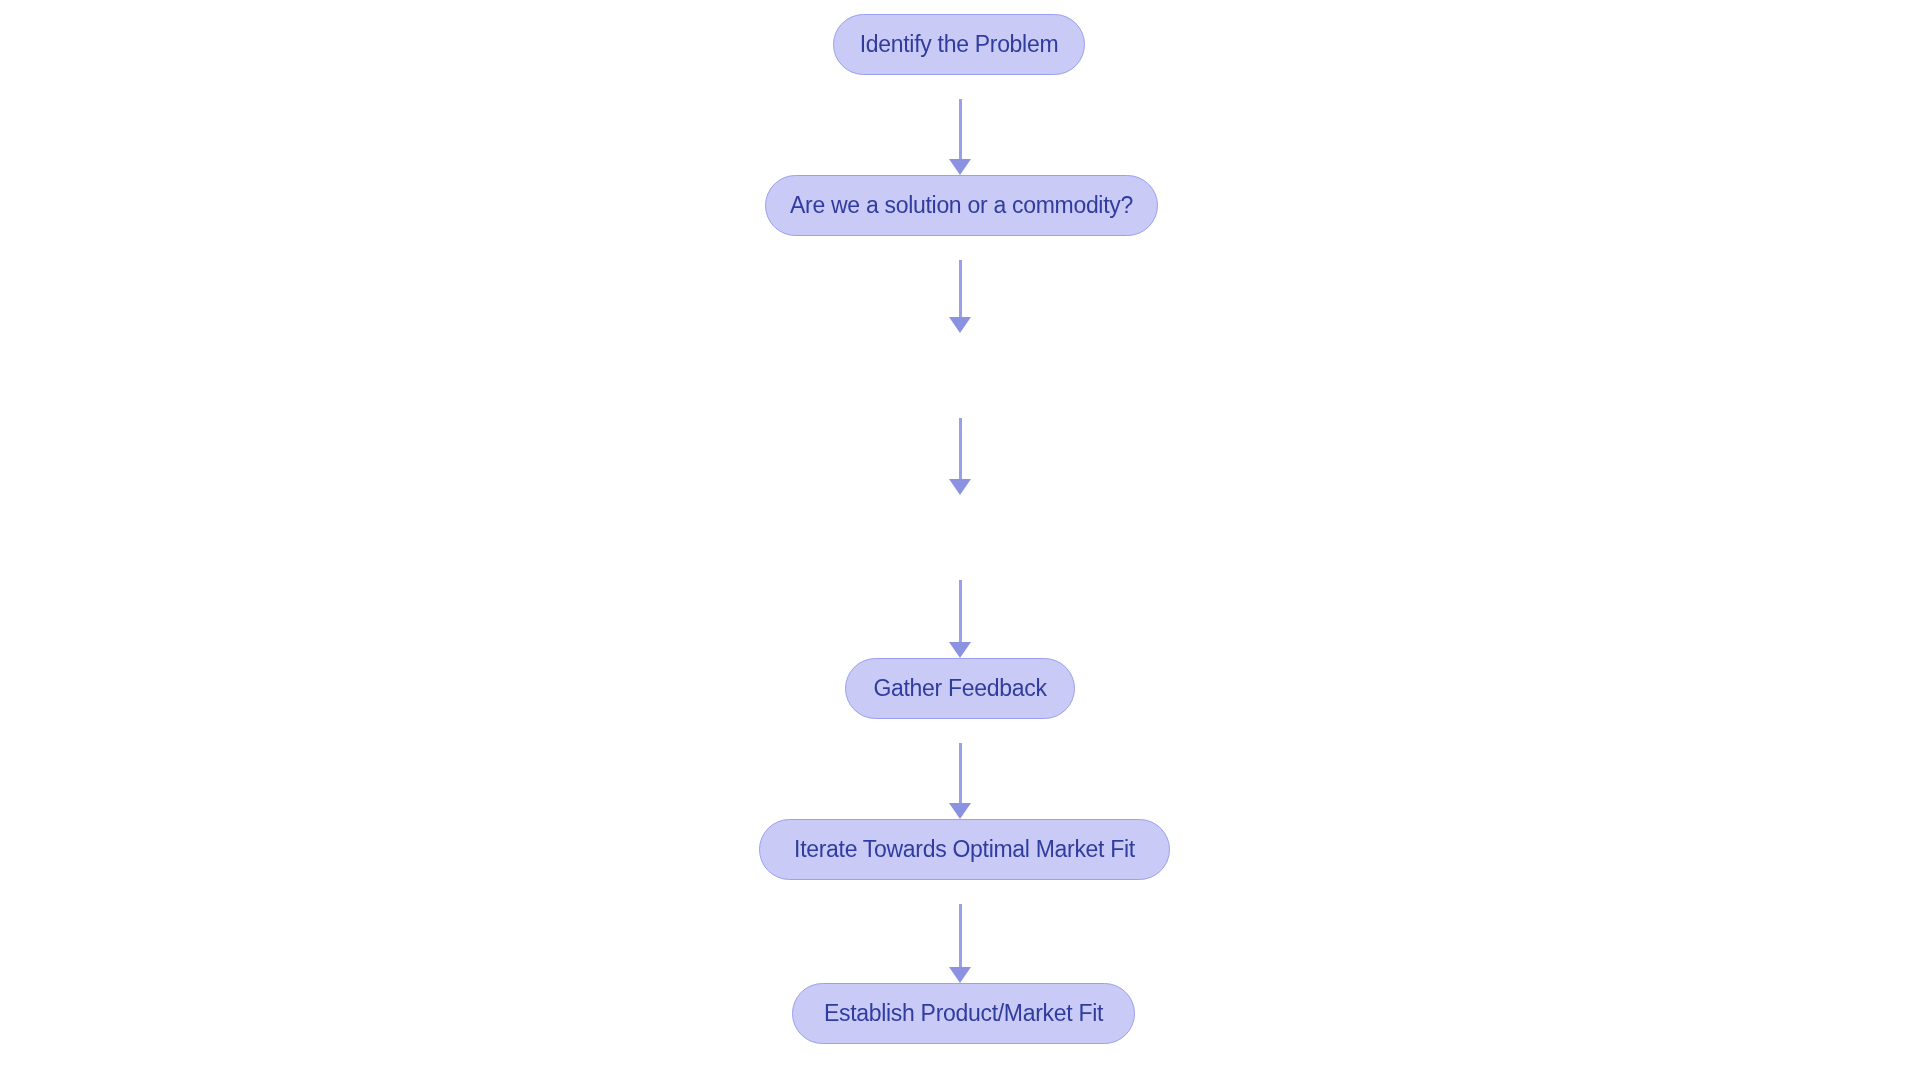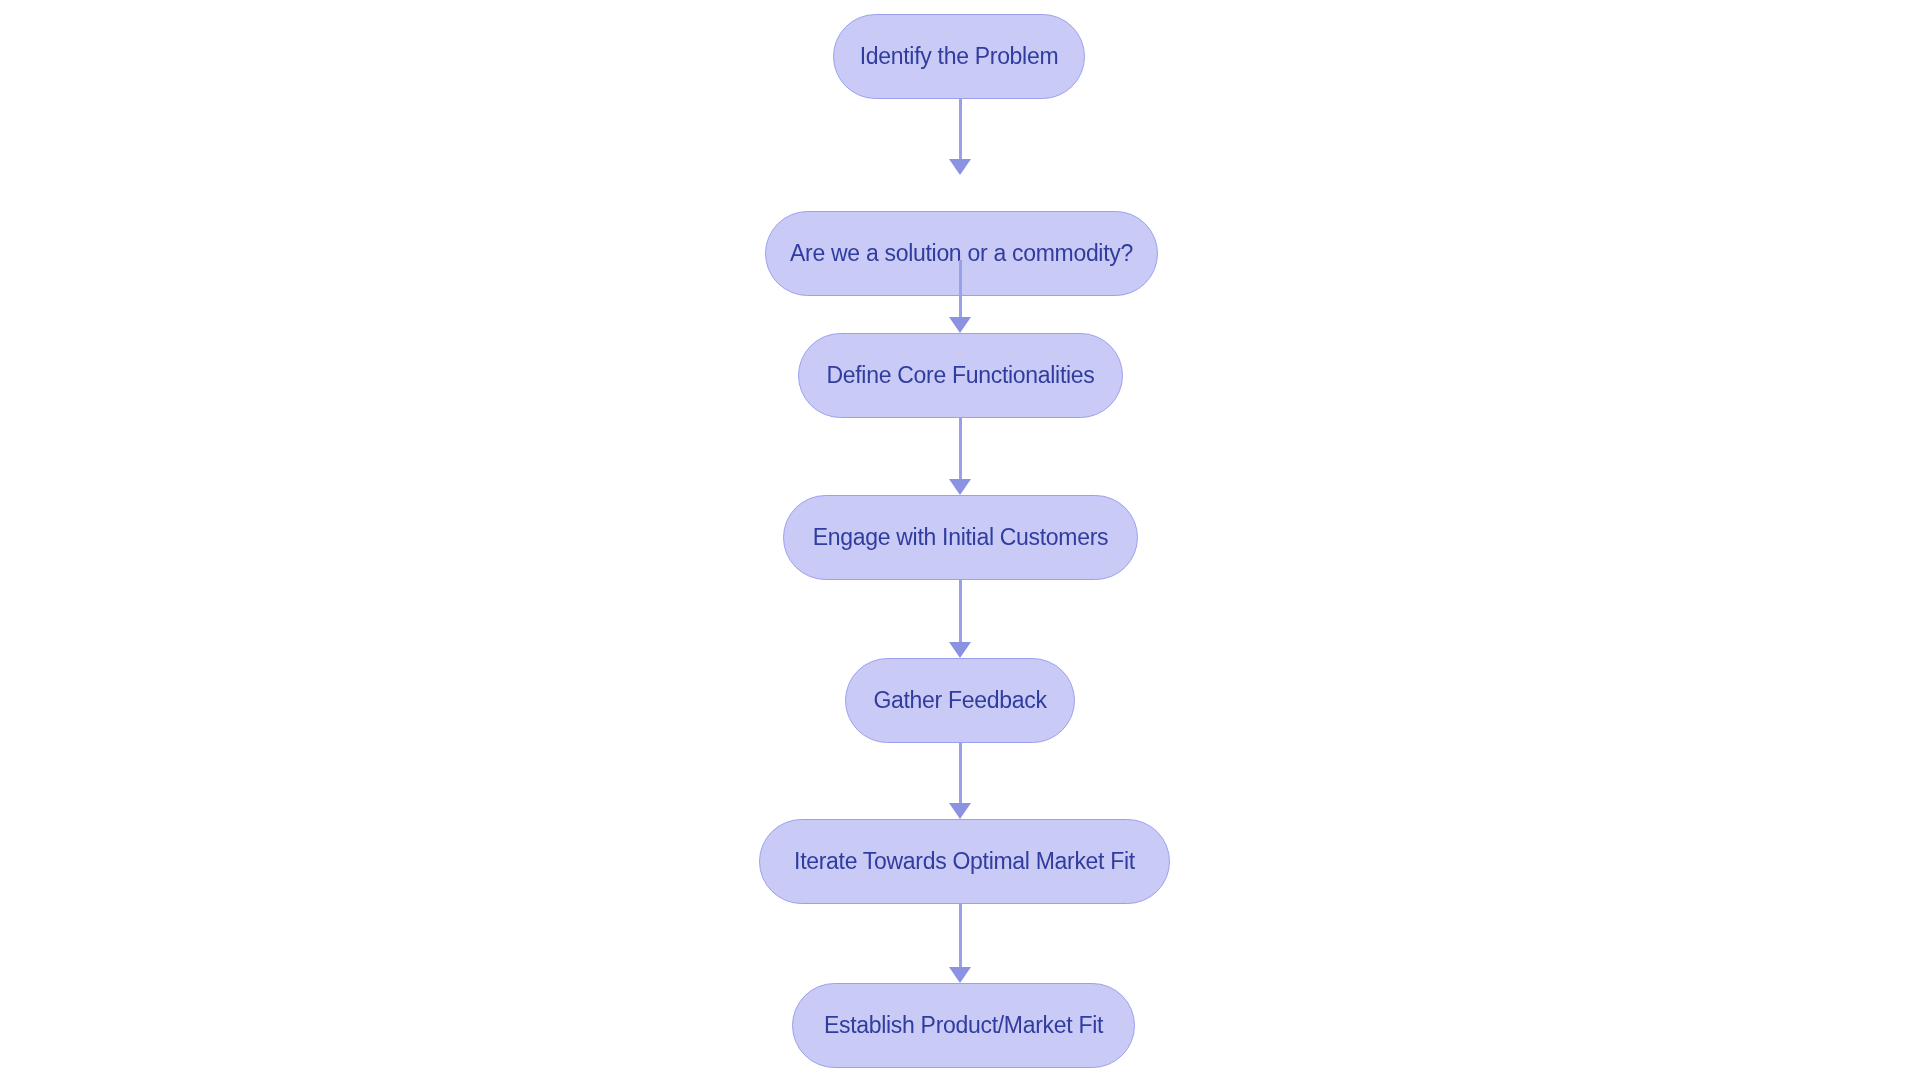--- a/index.html
+++ b/index.html
@@ -19,35 +19,35 @@
   }
   .canvas {
     position: relative;
     width: 1920px;
     height: 1080px;
     background: var(--background);
     overflow: hidden;
   }
   .node {
     position: absolute;
-    height: 85px;
+    height: 61px;
     background: var(--node-fill);
     border: 1.5px solid var(--node-border);
     border-radius: 42.5px;
     display: flex;
     align-items: center;
     justify-content: center;
     color: var(--node-text);
     font-size: 23px;
     letter-spacing: -0.3px;
     white-space: nowrap;
     text-align: center;
   }
   .n1 { left: 833px; top:  14px; width: 252px; }
-  .n2 { left: 765px; top: 175px; width: 393px; margin-top: 36px; }
+  .n2 { left: 765px; top: 175px; width: 393px; }
   .n3 { left: 798px; top: 333px; width: 325px; }
   .n4 { left: 783px; top: 495px; width: 355px; }
   .n5 { left: 845px; top: 658px; width: 230px; justify-content: center; }
   .n6 { left: 759px; top: 819px; width: 411px; text-align: right; }
   .n7 { left: 792px; top: 983px; width: 343px; justify-content: center; }
 
   .arrow {
     position: absolute;
     left: 949px;           
     width: 22px;
@@ -90,32 +90,26 @@
 
   <div class="node n2">
     <span>Are we a solution or a commodity?</span>
   </div>
 
   <div class="arrow a2">
     <div class="line"></div>
     <div class="head"></div>
   </div>
 
-  <div class="node n3">
-    <span>Define Core Functionalities</span>
-  </div>
 
   <div class="arrow a3">
     <div class="line"></div>
     <div class="head"></div>
   </div>
 
-  <div class="node n4">
-    <span>Engage with Initial Customers</span>
-  </div>
 
   <div class="arrow a4">
     <div class="line"></div>
     <div class="head"></div>
   </div>
 
   <div class="node n5">
     <span>Gather Feedback</span>
   </div>
 

